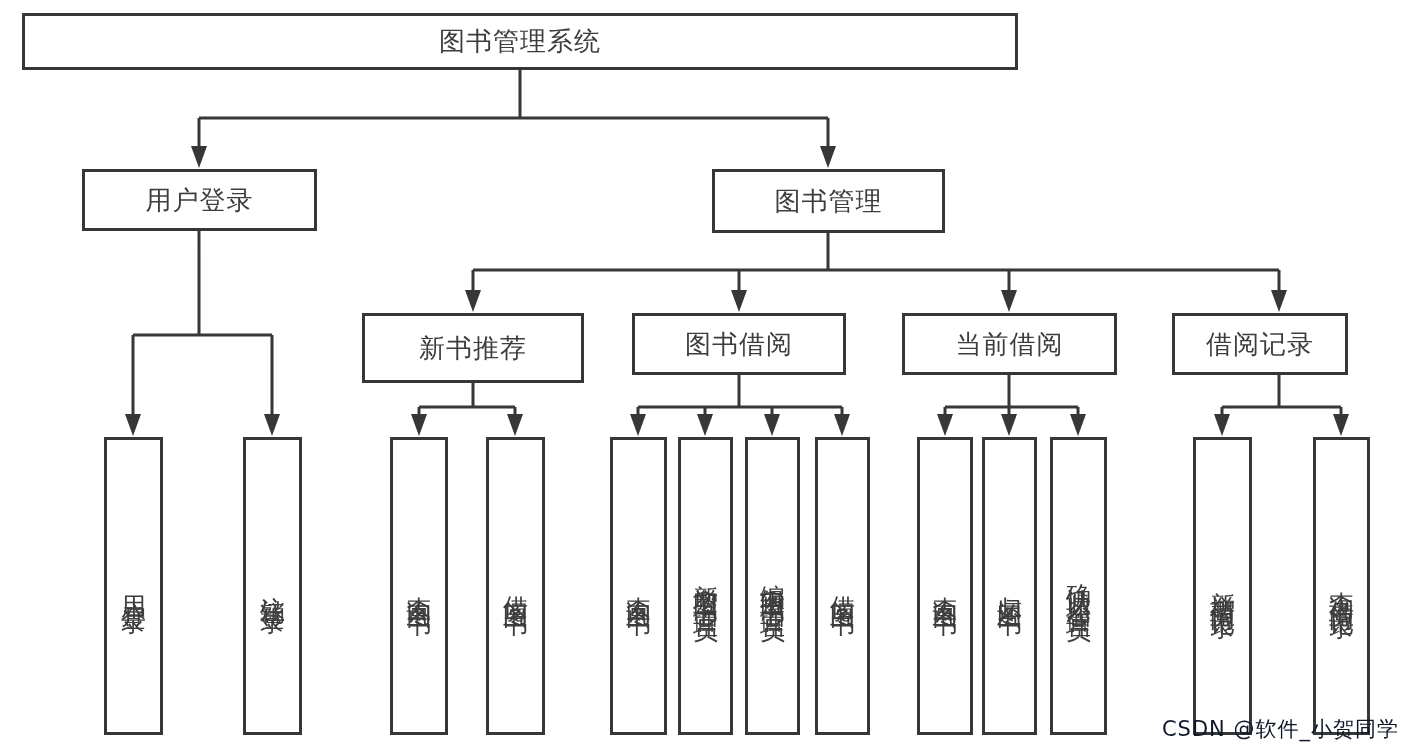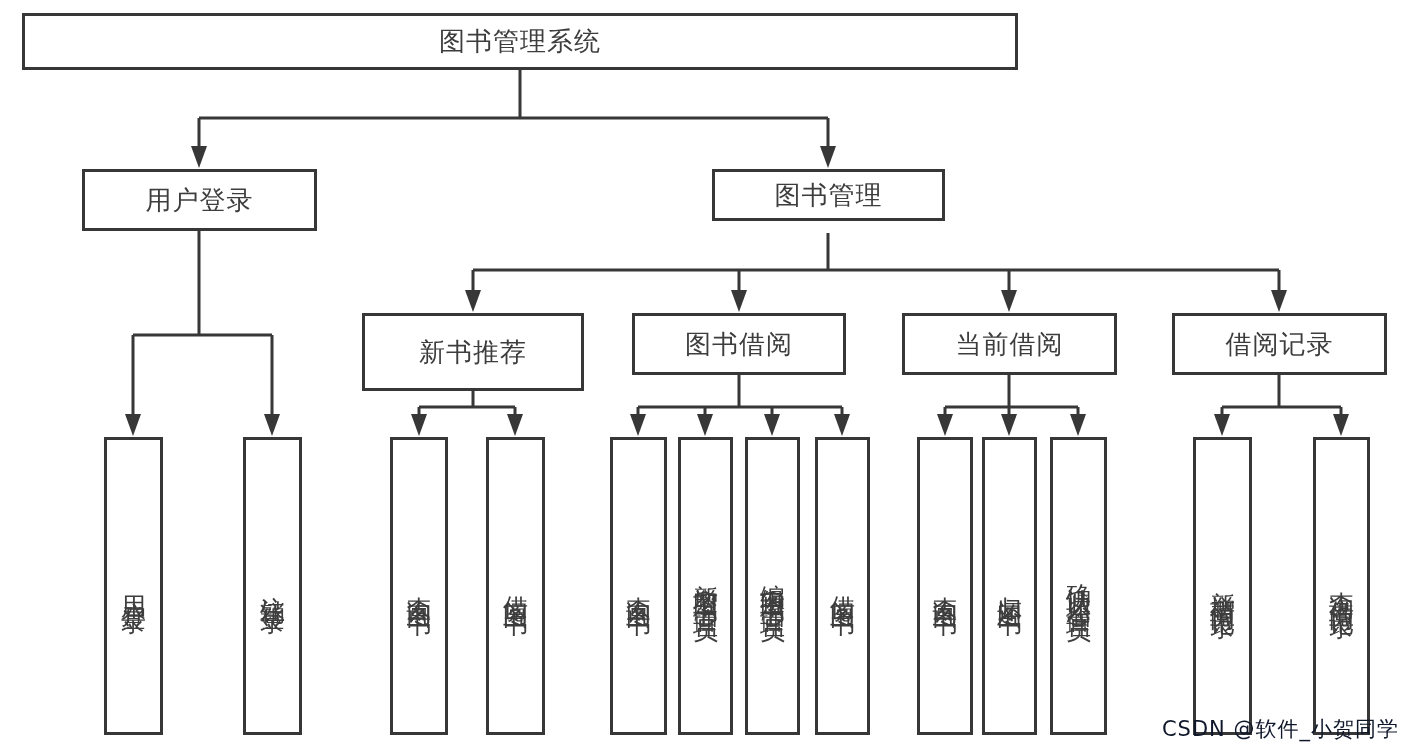--- a/index.html
+++ b/index.html
@@ -64,34 +64,34 @@
     <polygon fill="#373737" stroke="none" points="1341,436 1333,414 1349,414"></polygon>
   </svg>
 
   <div class="node" style="left:22px;top:13px;width:996px;height:57px;">
     <span class="hlabel">图书管理系统</span>
   </div>
 
   <div class="node" style="left:82px;top:169px;width:235px;height:62px;">
     <span class="hlabel">用户登录</span>
   </div>
-  <div class="node" style="left:712px;top:169px;width:233px;height:52px;">
+  <div class="node" style="left:712px;top:169px;width:233px;height:64px;">
     <span class="hlabel">图书管理</span>
   </div>
 
-  <div class="node" style="left:362px;top:313px;width:222px;height:78px;">
+  <div class="node" style="left:362px;top:313px;width:222px;height:70px;">
     <span class="hlabel">新书推荐</span>
   </div>
   <div class="node" style="left:632px;top:313px;width:214px;height:62px;">
     <span class="hlabel">图书借阅</span>
   </div>
   <div class="node" style="left:902px;top:313px;width:215px;height:62px;font-family:Liberation Mono, monospace;">
     <span class="hlabel">当前借阅</span>
   </div>
-  <div class="node" style="left:1172px;top:313px;width:215px;height:62px;">
+  <div class="node" style="left:1172px;top:313px;width:176px;height:62px;">
     <span class="hlabel">借阅记录</span>
   </div>
 
   <div class="node leaf" style="left:104px;top:437px;width:59px;height:298px;">
     <span>用户登录</span>
   </div>
   <div class="node leaf" style="left:243px;top:437px;width:59px;height:298px;">
     <span>注销登录</span>
   </div>
 

